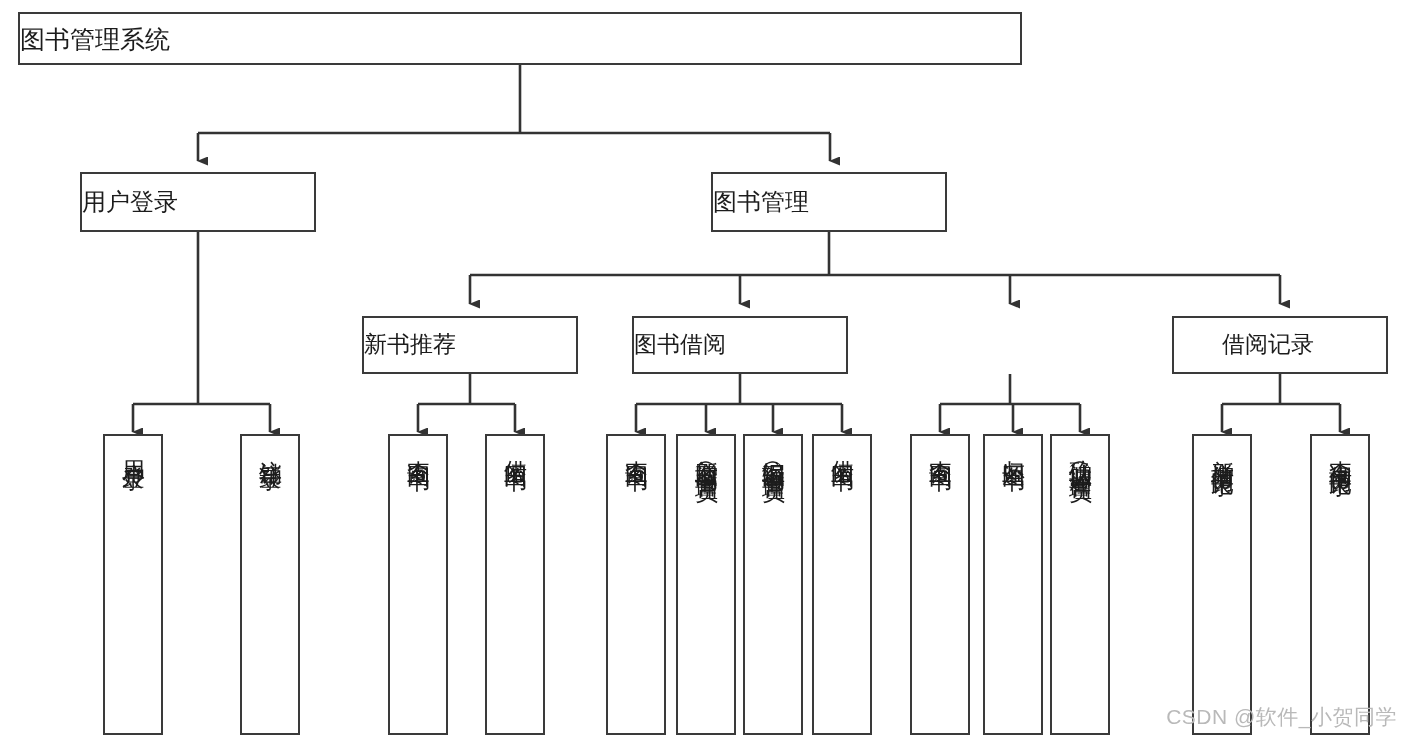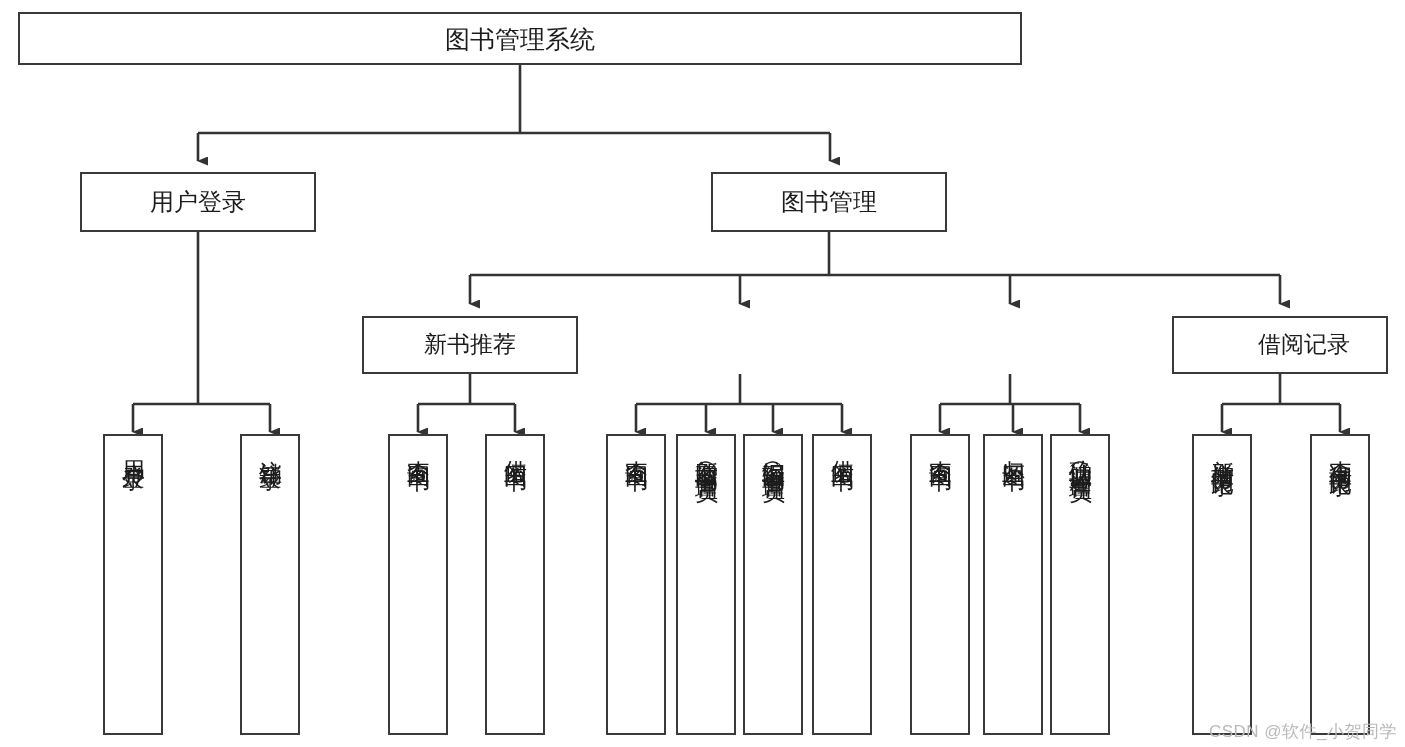--- a/index.html
+++ b/index.html
@@ -1,29 +1,29 @@
 <!DOCTYPE html>
 <html><head>
 <meta charset="utf-8">
 <title>图书管理系统结构图</title>
 <style>
   html,body{margin:0;padding:0;background:#ffffff;}
   body{font-family:"Liberation Sans","DejaVu Sans",sans-serif;}
   #canvas{position:relative;width:1405px;height:747px;background:#fff;overflow:hidden;}
   #wires{position:absolute;left:0;top:0;width:1405px;height:747px;}
   .node{position:absolute;box-sizing:border-box;background:#ffffff;
-        border:2.4px solid #3a3a3a;display:flex;align-items:center;justify-content:center;}
+        border:2.4px solid #3a3a3a;display:flex;align-items:center;}
   .node .cap{color:#1c1c1c;line-height:1.12;text-align:center;white-space:pre;}
   .root .cap{font-size:25px;}
   .lvl2 .cap{font-size:24px;}
   .lvl3 .cap{font-size:23px;}
   .leaf{padding:6px 2px;align-items:flex-start;justify-content:center;}
   .leaf .cap{font-size:23px;writing-mode:vertical-rl;text-orientation:upright;
              letter-spacing:3px;display:block;margin:0 auto;}
-  .wm{position:absolute;right:8px;bottom:4px;font-size:17px;color:#b9b9b9;
+  .wm{position:absolute;right:8px;bottom:16px;font-size:21px;color:#b9b9b9;
       letter-spacing:.5px;white-space:nowrap;pointer-events:none;}
 </style>
 </head>
 <body>
 
 <div id="canvas">
 
   <svg id="wires" viewBox="0 0 1405 747" xmlns="http://www.w3.org/2000/svg">
     <defs>
       <marker id="ar" markerWidth="9" markerHeight="11" refX="4.5" refY="10" orient="auto" markerUnits="userSpaceOnUse">
@@ -81,20 +81,23 @@
   <div class="node lvl2" style="left:80px;top:172px;width:236px;height:60px;">
     <span class="cap">用户登录</span>
   </div>
   <div class="node lvl3" style="left:362px;top:316px;width:216px;height:58px;">
     <span class="cap">新书推荐</span>
   </div>
 
   <div class="node lvl2" style="left:711px;top:172px;width:236px;height:60px;">
     <span class="cap">图书管理</span>
   </div>
+  <div class="node lvl3" style="left:632px;top:316px;width:216px;height:58px;">
+    <span class="cap">图书借阅</span>
+  </div>
   <div class="node lvl3" style="left:1172px;top:316px;width:216px;height:58px;padding-left:48px;">
     <span class="cap">借阅记录</span>
   </div>
 
   <div class="node leaf" style="left:103px;top:434px;width:60px;height:301px;">
     <span class="cap">用户登录</span>
   </div>
   <div class="node leaf" style="left:240px;top:434px;width:60px;height:301px;">
     <span class="cap">注销登录</span>
   </div>

